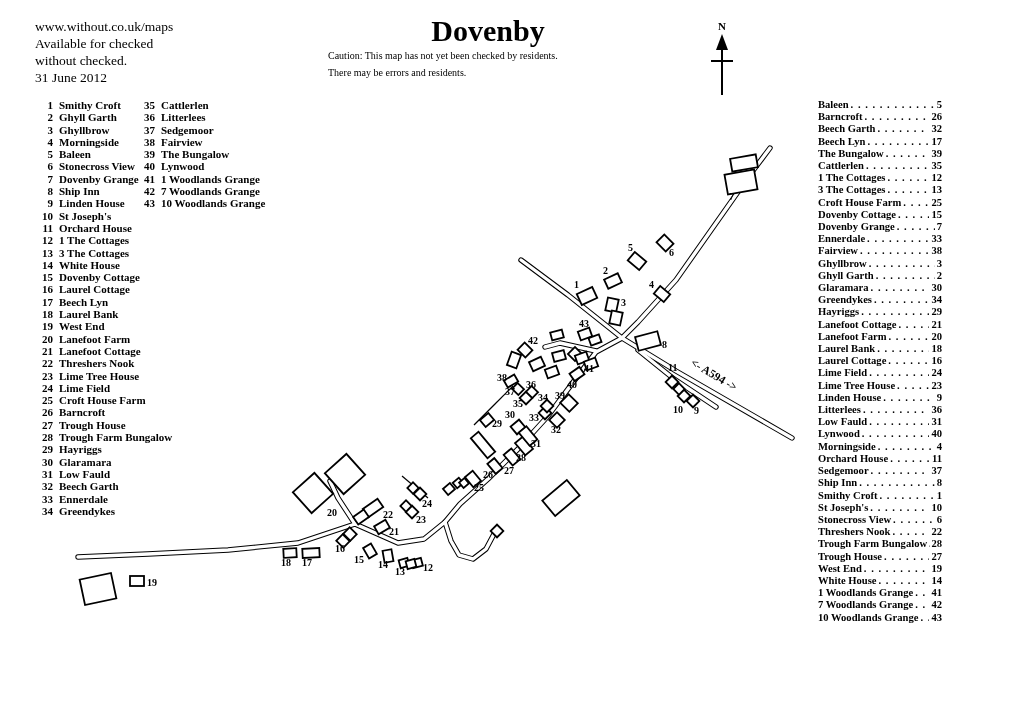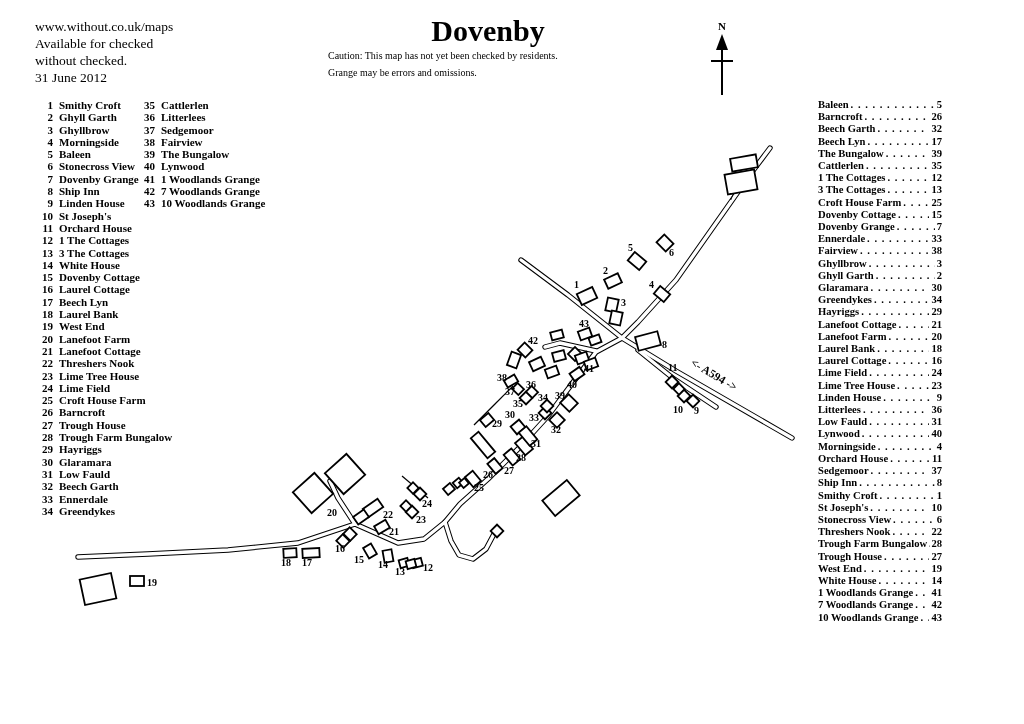--- a/index.html
+++ b/index.html
@@ -31,21 +31,21 @@
   <div class="credit">
     <div>www.without.co.uk/maps</div>
     <div>Available for checked</div>
     <div>without checked.</div>
     <div>31 June 2012</div>
   </div>
 
   <div class="titlebox">
     <h1>Dovenby</h1>
     <div class="caution">Caution: This map has not yet been checked by residents.</div>
-    <div class="caution">Grange may be errors and omissions.</div>
+    <div class="caution">There may be errors and residents.</div>
   </div>
 
   <div class="legend-left">
     <div class="lcol" id="lcol1">
         <div class="nrow">
           <span class="nn">1</span>
           <span class="nm">Smithy Croft</span>
         </div>
         <div class="nrow">
           <span class="nn">2</span>

